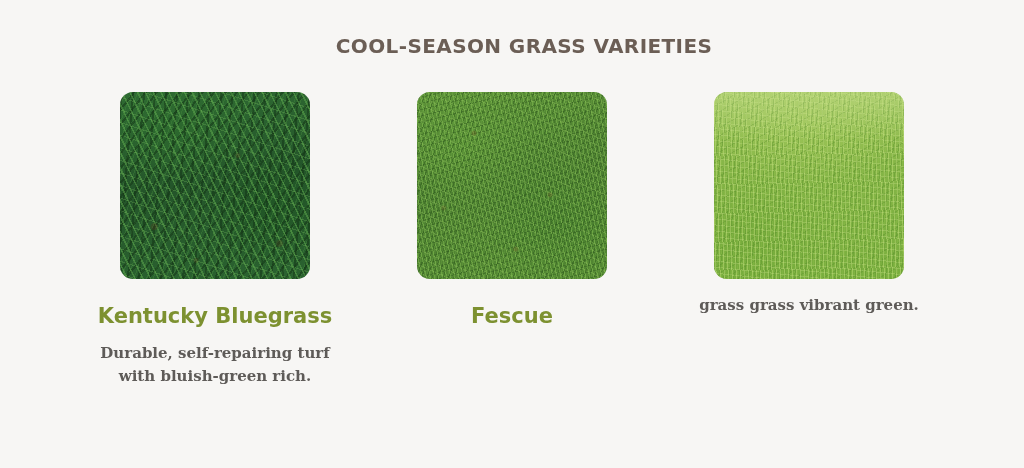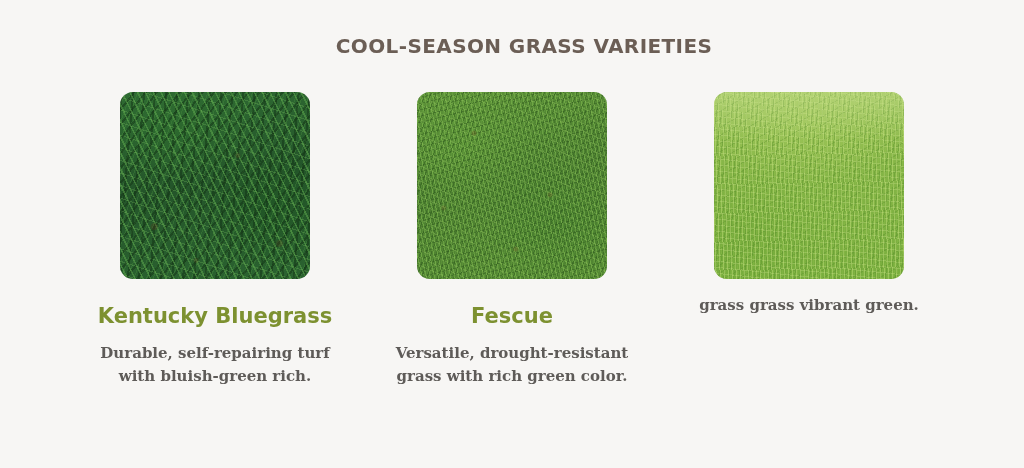--- a/index.html
+++ b/index.html
@@ -233,24 +233,20 @@
         <span>Durable, self-repairing turf</span>
         <span>with bluish-green rich.</span>
       </div>
     </div>
 
     <div class="card">
       <div class="swatch swatch-fescue">
         <div class="blades"></div>
       </div>
       <div class="card-title">Fescue</div>
-      <div class="card-desc">
-        <span>Versatile, drought-resistant</span>
-        <span>grass with rich green color.</span>
-      </div>
     </div>
 
     <div class="card">
       <div class="swatch swatch-rye">
         <div class="blades"></div>
       </div>
       <div class="card-desc">
         <span>grass grass vibrant green.</span>
       </div>
     </div>

